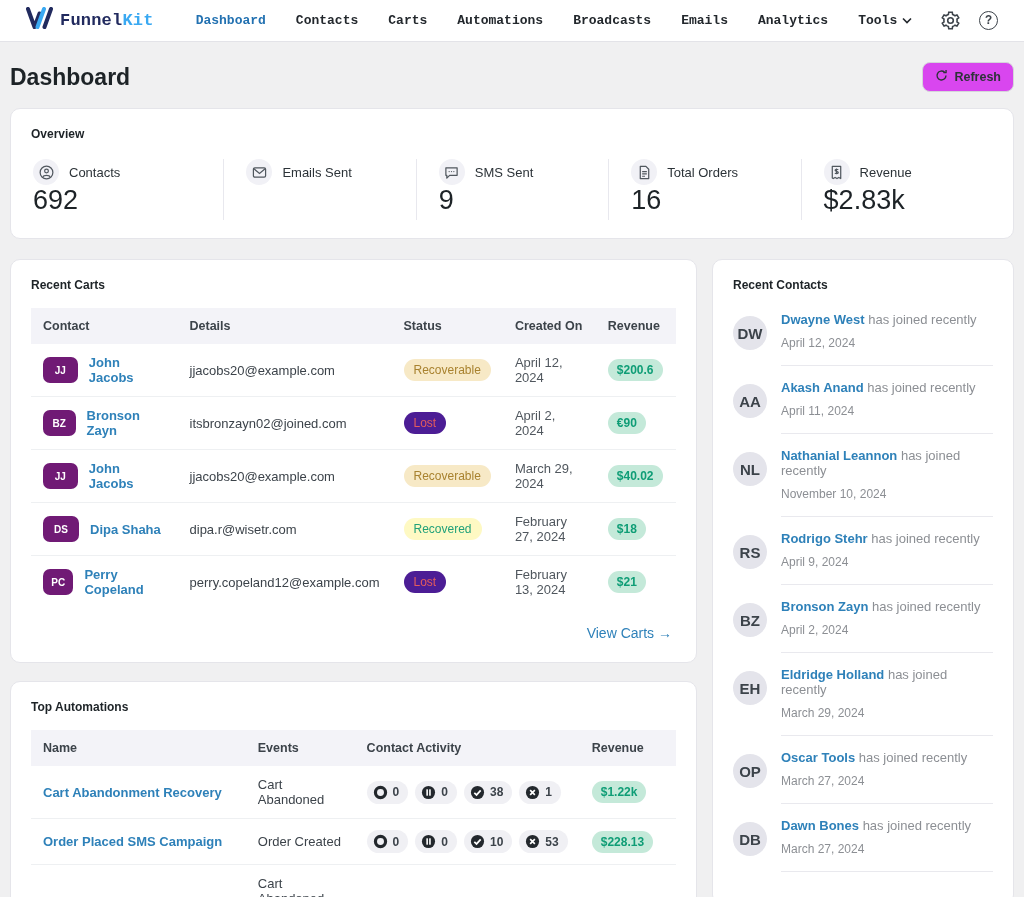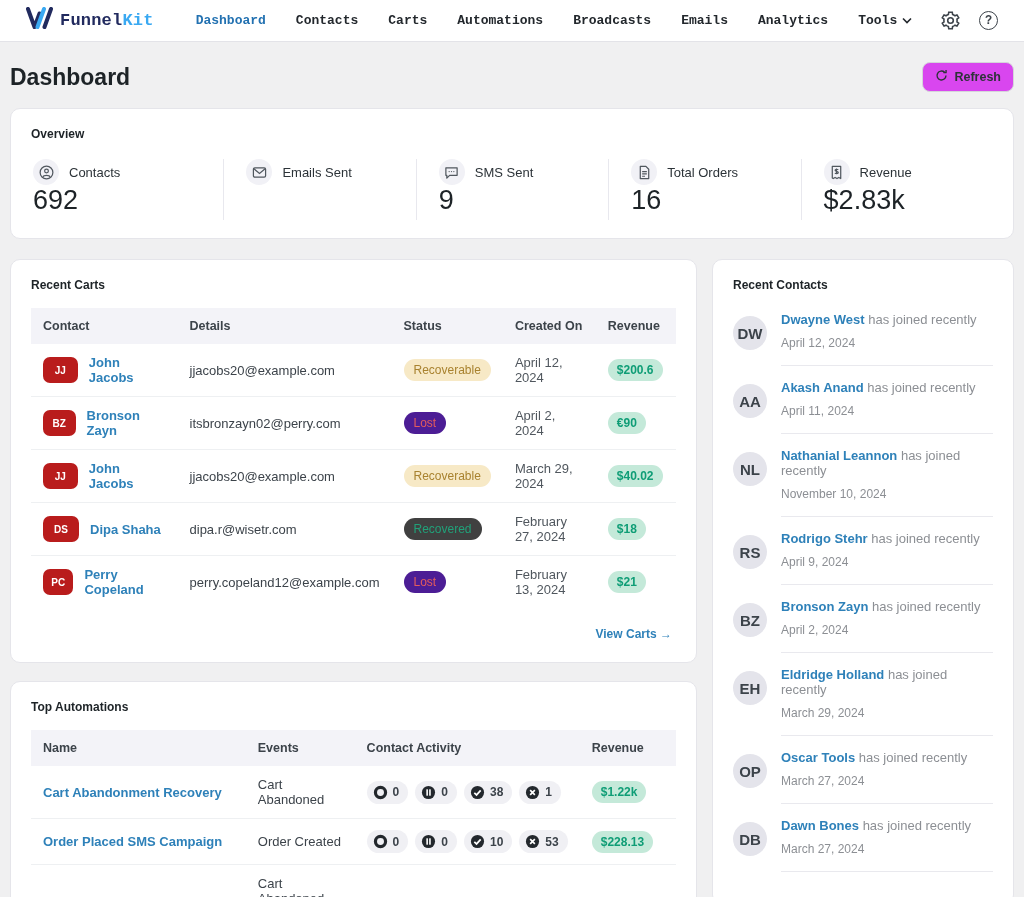--- a/index.html
+++ b/index.html
@@ -55,33 +55,33 @@
   th { background:#f3f3f8; text-align:left; font-size:12.5px; font-weight:600; color:#3c434a;
        padding:11px 12px; white-space:nowrap; }
   td { padding:11px 12px; font-size:13px; color:#3c434a; border-bottom:1px solid #eef0f2;
        vertical-align:middle; }
   tr:last-child td { border-bottom:none; }
   .carts-table col.c1{width:29%} .carts-table col.c2{width:28%} .carts-table col.c3{width:15%}
   .carts-table col.c4{width:15%} .carts-table col.c5{width:13%}
   .auto-table col.c1{width:34%} .auto-table col.c2{width:17%} .auto-table col.c3{width:34%}
   .auto-table col.c4{width:15%}
   .contact-cell { display:flex; align-items:center; }
-  .avatar-sq { width:36px; height:26px; min-width:26px; border-radius:7px; background:#b91c1c;
+  .avatar-sq { width:36px; height:26px; min-width:26px; border-radius:7px; background:#701a75;
                color:#fff; font-size:10px; font-weight:bold; display:inline-flex;
                align-items:center; justify-content:center; margin-right:11px; }
   a.blue-link { color:#2e81b9; font-weight:600; text-decoration:none; font-size:13px; cursor:pointer; }
   .badge { display:inline-block; padding:4px 10px; border-radius:12px; font-size:12px; font-weight:500; }
   .badge.recoverable { background:#f7e9c6; color:#a8822f; }
   .badge.lost { background:#4c1d95; color:#e35c5c; }
-  .badge.recovered { background:#404040; color:#21a179; }
+  .badge.recovered { background:#fef9c3; color:#21a179; }
   .rev-pill { display:inline-block; padding:4px 9px; border-radius:11px; background:#c4e9d9;
               color:#0f9d76; font-size:12px; font-weight:600; white-space:nowrap; }
   .date-cell { color:#50575e; }
   .view-link-row { text-align:right; padding:16px 4px 2px; }
-  .view-link { color:#2e81b9; font-weight:700; font-size:12px; text-decoration:none; cursor:pointer; }
+  .view-link { color:#2e81b9; font-weight:400; font-size:14px; text-decoration:none; cursor:pointer; }
 
   
   .activity { display:flex; gap:7px; align-items:center; }
   .act-pill { display:inline-flex; align-items:center; gap:5px; background:#f0f0f4;
               border-radius:13px; padding:4px 9px 4px 6px; font-size:12px; font-weight:600; color:#3c434a; }
   .act-pill svg { display:block; }
 
   
   .contacts-list { margin-top:6px; }
   .contact-item { display:flex; gap:14px; padding-top:14px; }
@@ -247,21 +247,21 @@
               <td class="date-cell">April 12, 2024</td>
               <td><span class="rev-pill">$200.6</span></td>
             </tr>
             <tr>
               <td>
                 <div class="contact-cell">
                   <span class="avatar-sq">BZ</span>
                   <a class="blue-link">Bronson Zayn</a>
                 </div>
               </td>
-              <td>itsbronzayn02@perry.com</td>
+              <td>itsbronzayn02@joined.com</td>
               <td><span class="badge lost">Lost</span></td>
               <td class="date-cell">April 2, 2024</td>
               <td><span class="rev-pill">€90</span></td>
             </tr>
             <tr>
               <td>
                 <div class="contact-cell">
                   <span class="avatar-sq">JJ</span>
                   <a class="blue-link">John Jacobs</a>
                 </div>

